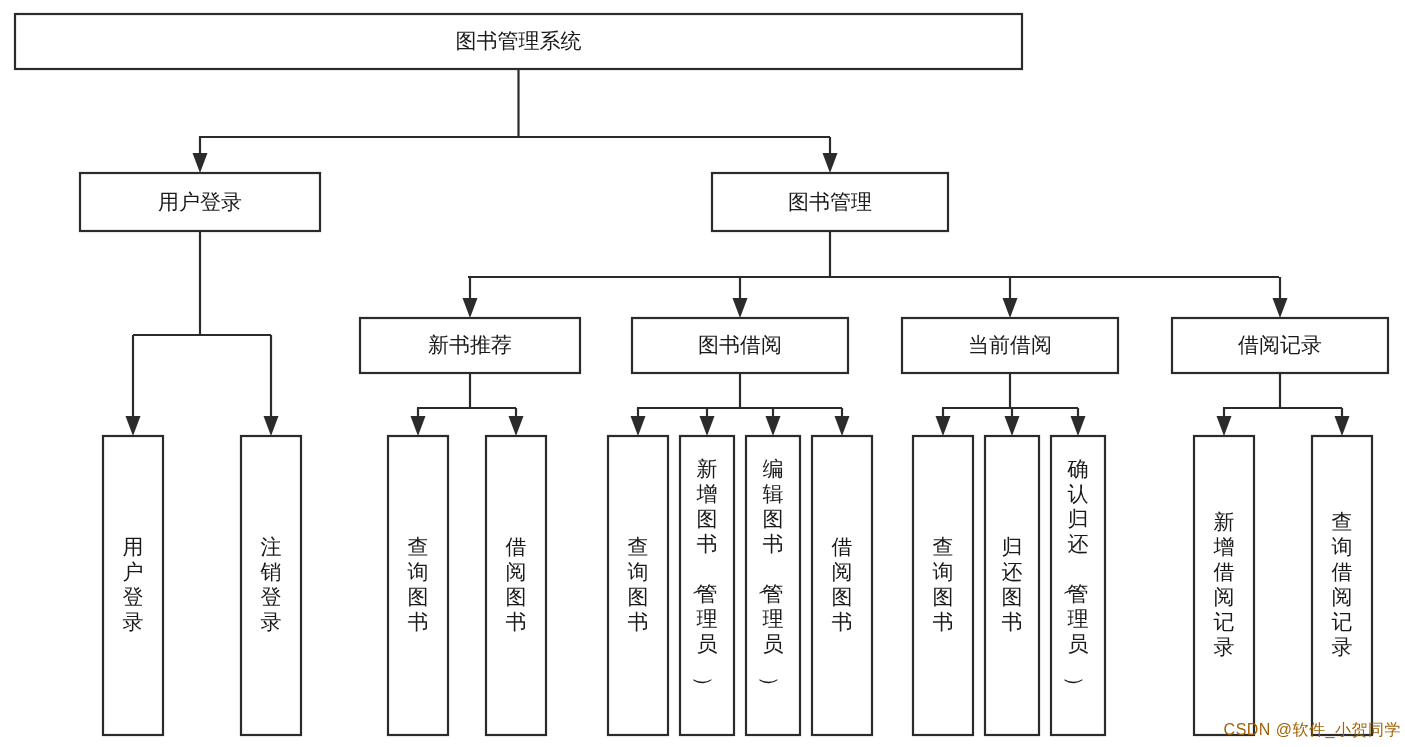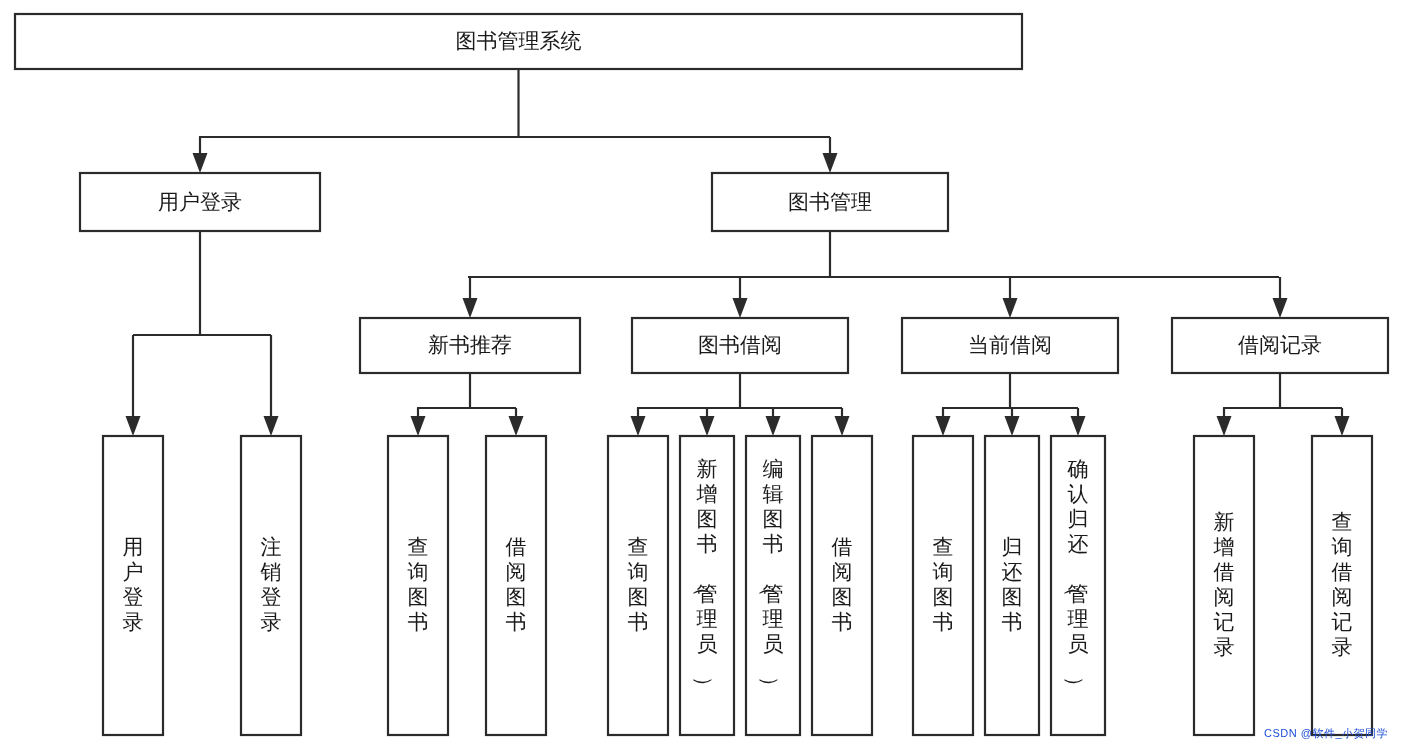--- a/index.html
+++ b/index.html
@@ -51,25 +51,25 @@
     stroke: #2b2b2b;
     stroke-width: 2.2;
     fill: none;
   }
   .arrow-head {
     fill: #2b2b2b;
     stroke: none;
   }
   .watermark {
     position: absolute;
-    right: 17px;
+    right: 4px;
     bottom: 6px;
     font-family: "Liberation Sans", "DejaVu Sans", sans-serif;
-    font-size: 11px;
-    color: #1d4ed8;
+    font-size: 16px;
+    color: #a16207;
     letter-spacing: 0.5px;
     white-space: nowrap;
     pointer-events: none;
   }
 </style>
 </head>
 <body>
 
 <div id="diagram-root">
 

